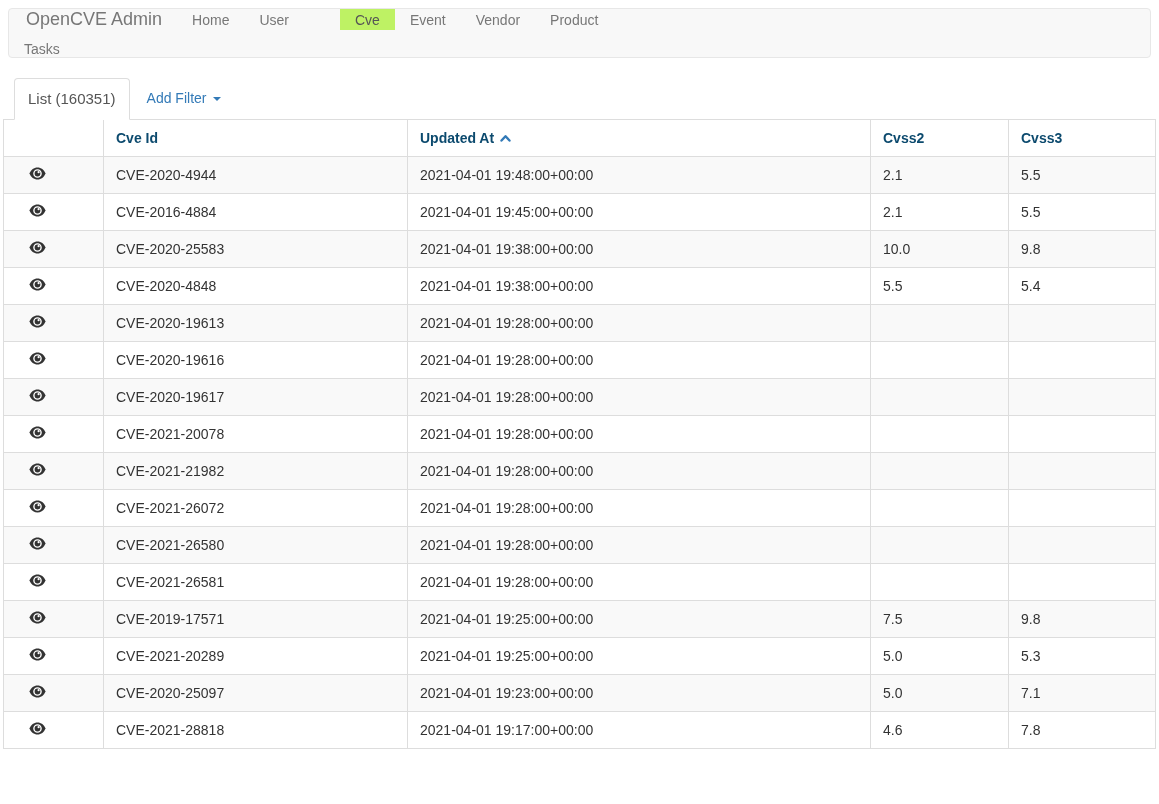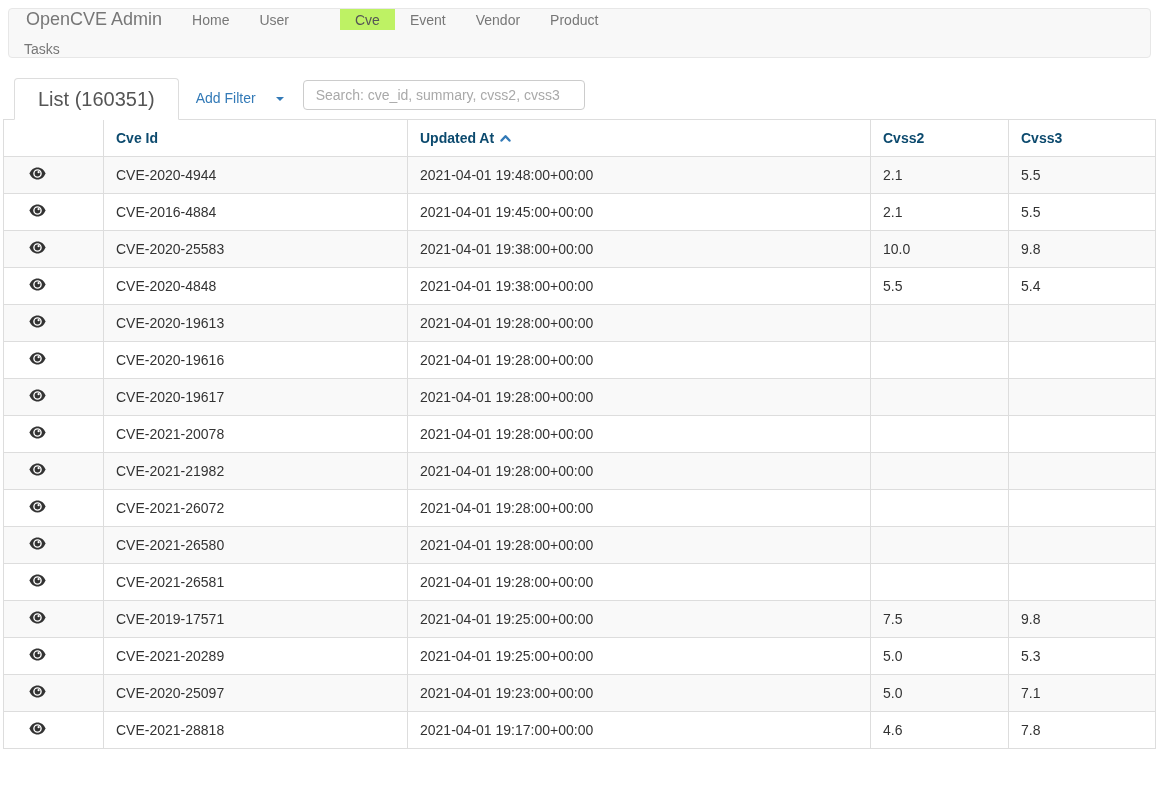--- a/index.html
+++ b/index.html
@@ -30,28 +30,28 @@
 
   
   .content { margin:0 3px; }
   .toolbar {
     display:flex; align-items:flex-start;
     padding:20px 0 0 0;
     border-bottom:1px solid #ddd;
   }
   .list-tab {
     margin-left:11px; margin-bottom:-1px;
-    padding:10px 23px;
+    padding:10px 13px;
     border:1px solid #ddd; border-bottom:1px solid #fff;
     border-radius:4px 4px 0 0;
-    background:#fff; color:#555; font-size:20px; line-height:20px;
+    background:#fff; color:#555; font-size:15px; line-height:20px;
     cursor:pointer; white-space:nowrap;
   }
   .add-filter {
-    display:flex; align-items:center; gap:20px;
+    display:flex; align-items:center; gap:7px;
     padding:10px 15px; margin-left:2px;
     color:#337ab7; font-size:14px; line-height:20px;
     cursor:pointer; text-decoration:none; white-space:nowrap;
   }
   .caret-down {
     width:0; height:0; margin-top:2px;
     border-left:4px solid transparent; border-right:4px solid transparent;
     border-top:4px solid #337ab7;
   }
   .search-input {
@@ -105,21 +105,20 @@
 </nav>
 
 <div class="content">
 
   <div class="toolbar">
     <div class="list-tab">List (160351)</div>
     <a class="add-filter">
       <span>Add Filter</span>
       <span class="caret-down"></span>
     </a>
-    <input class="search-input" type="text" placeholder="Search: cve_id, summary, cvss2, cvss3" style="">
   </div>
 
   <table class="list-table">
     <colgroup>
       <col style="width:100px">
       <col style="width:304px">
       <col style="width:463px">
       <col style="width:138px">
       <col>
     </colgroup>

